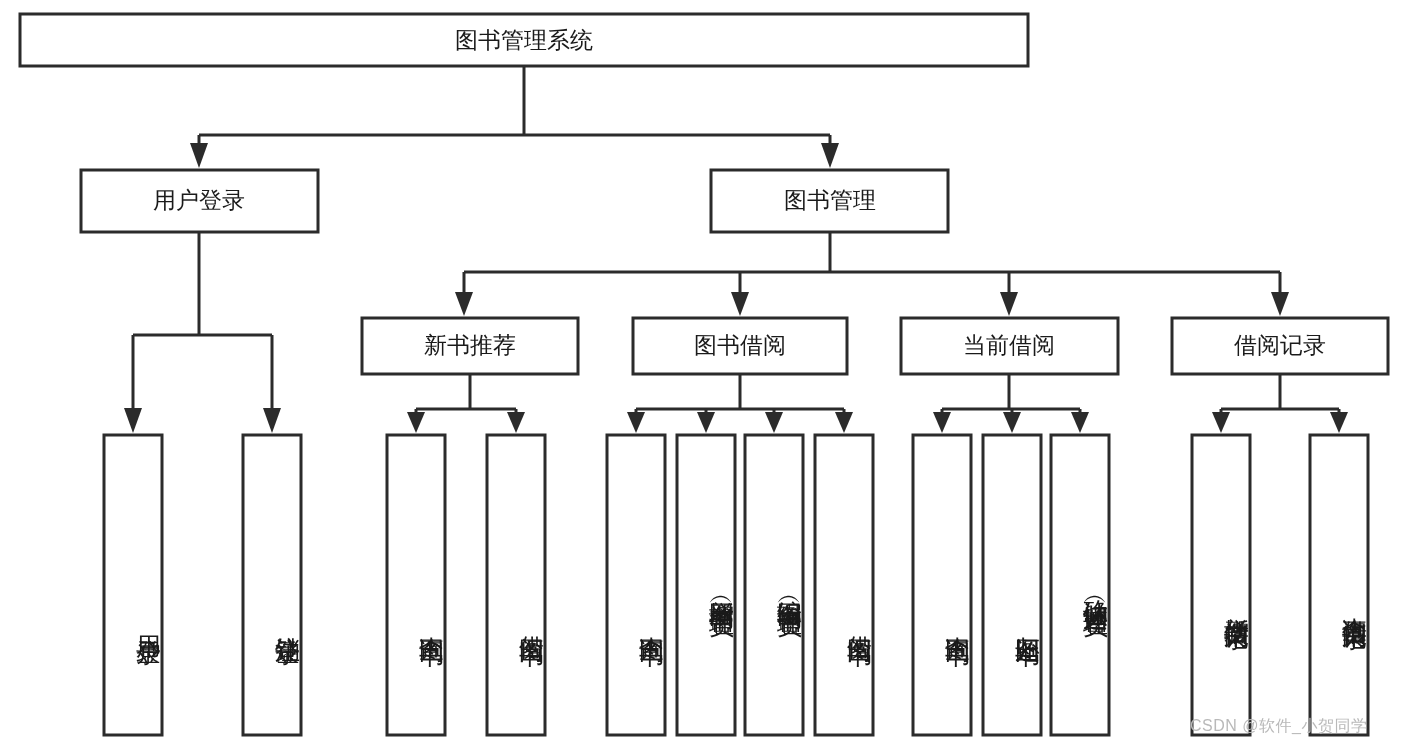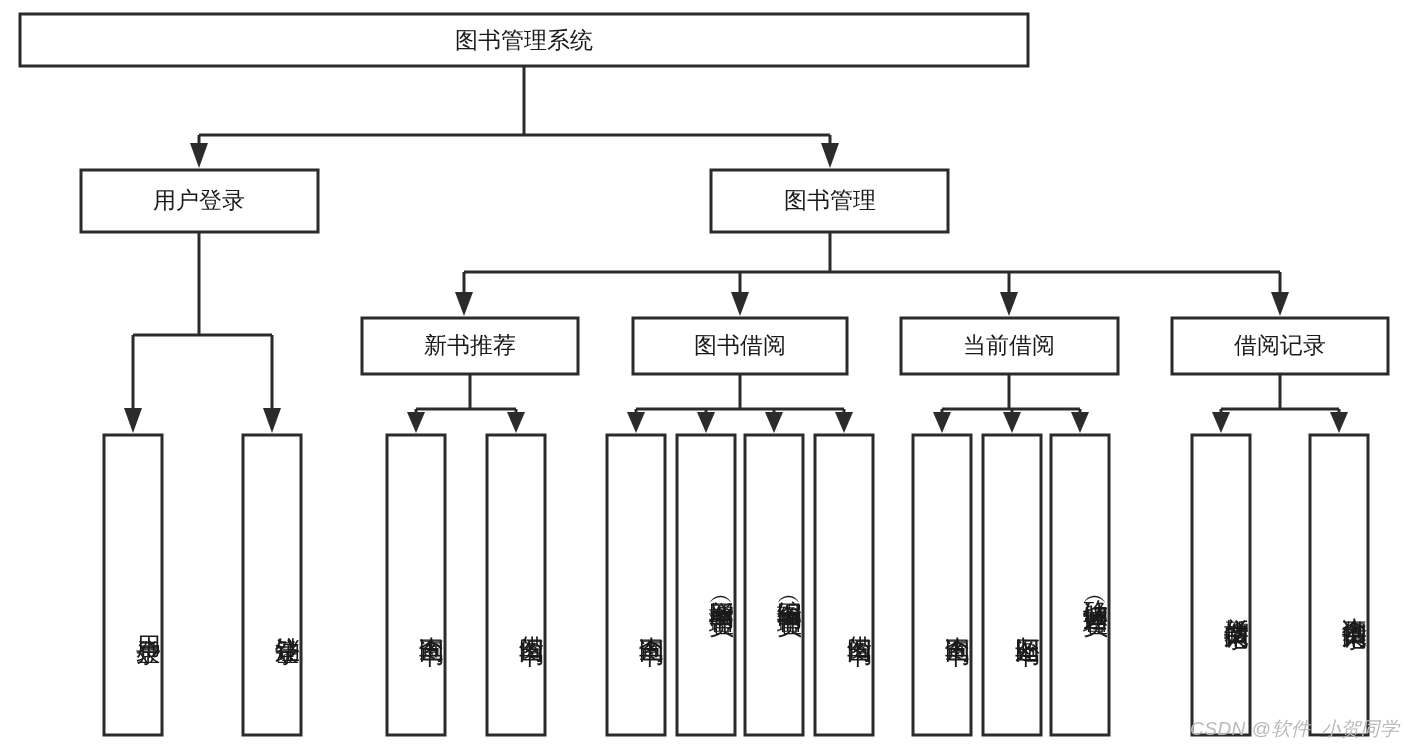--- a/index.html
+++ b/index.html
@@ -59,25 +59,24 @@
     letter-spacing: 2px;
     display: flex;
     align-items: flex-start;
     justify-content: center;
     white-space: nowrap;
     user-select: none;
   }
   .watermark {
     position: absolute;
     font-family: "Liberation Sans", "DejaVu Sans", sans-serif;
-    font-size: 19px;
+    font-size: 16px;
     color: #b9b9b9;
     white-space: nowrap;
     letter-spacing: 0.5px;
-    font-style: italic;
   }
 </style>
 </head>
 <body>
 
 <div id="diagram-root">
 
   <svg id="tree-svg" viewBox="0 0 1405 747">
     <defs>
       <g id="arrowdef"></g>

